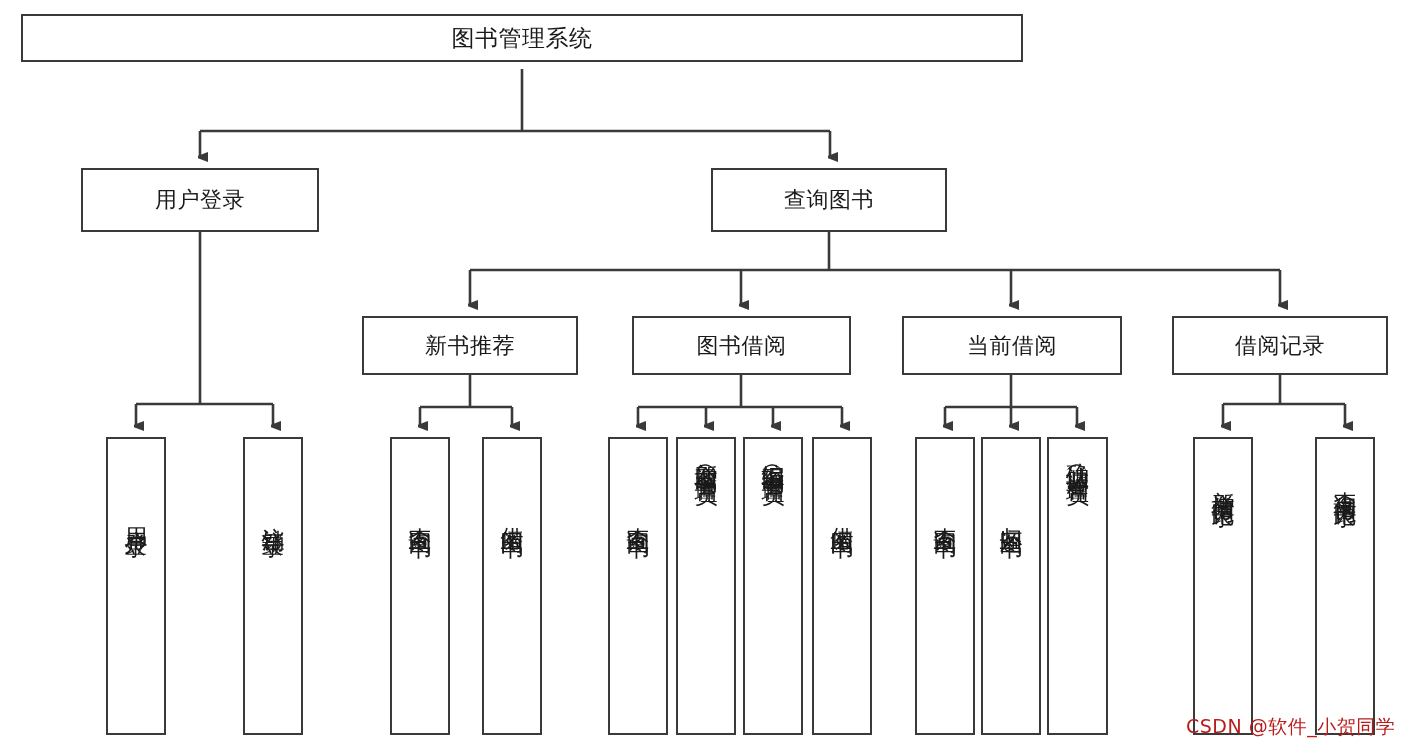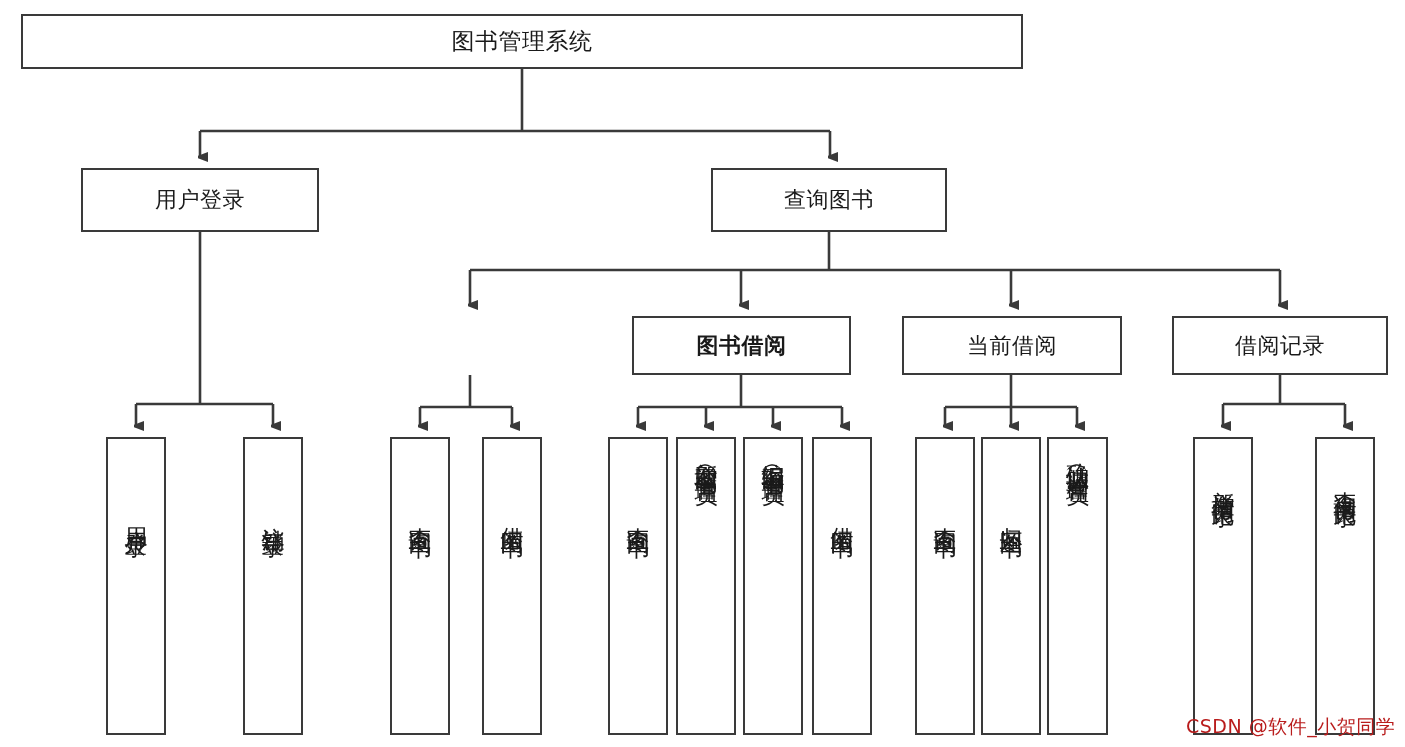--- a/index.html
+++ b/index.html
@@ -116,32 +116,35 @@
       <path d="M1011,407 L1011,426" marker-end="url(#arrow)"></path>
       <path d="M1077,407 L1077,426" marker-end="url(#arrow)"></path>
 
       <path d="M1280,375 L1280,404"></path>
       <path d="M1223,404 L1345,404"></path>
       <path d="M1223,404 L1223,426" marker-end="url(#arrow)"></path>
       <path d="M1345,404 L1345,426" marker-end="url(#arrow)"></path>
     </g>
   </svg>
 
-  <div class="node horizontal root" style="left:21px; top:14px; width:1002px; height:55px;">
+  <div class="node horizontal root" style="left:21px; top:14px; width:1002px; height:48px;">
     <span class="label">图书管理系统</span>
   </div>
 
   <div class="node horizontal" style="left:81px; top:168px; width:238px; height:64px;">
     <span class="label">用户登录</span>
   </div>
   <div class="node horizontal" style="left:711px; top:168px; width:236px; height:64px;">
     <span class="label">查询图书</span>
   </div>
 
-  <div class="node horizontal" style="left:632px; top:316px; width:219px; height:59px;font-weight:bold;">
+  <div class="node horizontal" style="left:362px; top:316px; width:216px; height:59px;">
+    <span class="label">新书推荐</span>
+  </div>
+  <div class="node horizontal" style="left:632px; top:316px; width:219px; height:59px;">
     <span class="label">图书借阅</span>
   </div>
   <div class="node horizontal" style="left:902px; top:316px; width:220px; height:59px;">
     <span class="label">当前借阅</span>
   </div>
   <div class="node horizontal" style="left:1172px; top:316px; width:216px; height:59px;">
     <span class="label">借阅记录</span>
   </div>
 
   <div class="node vertical" style="left:106px; top:437px; width:60px; height:298px; padding-top:70px;">

